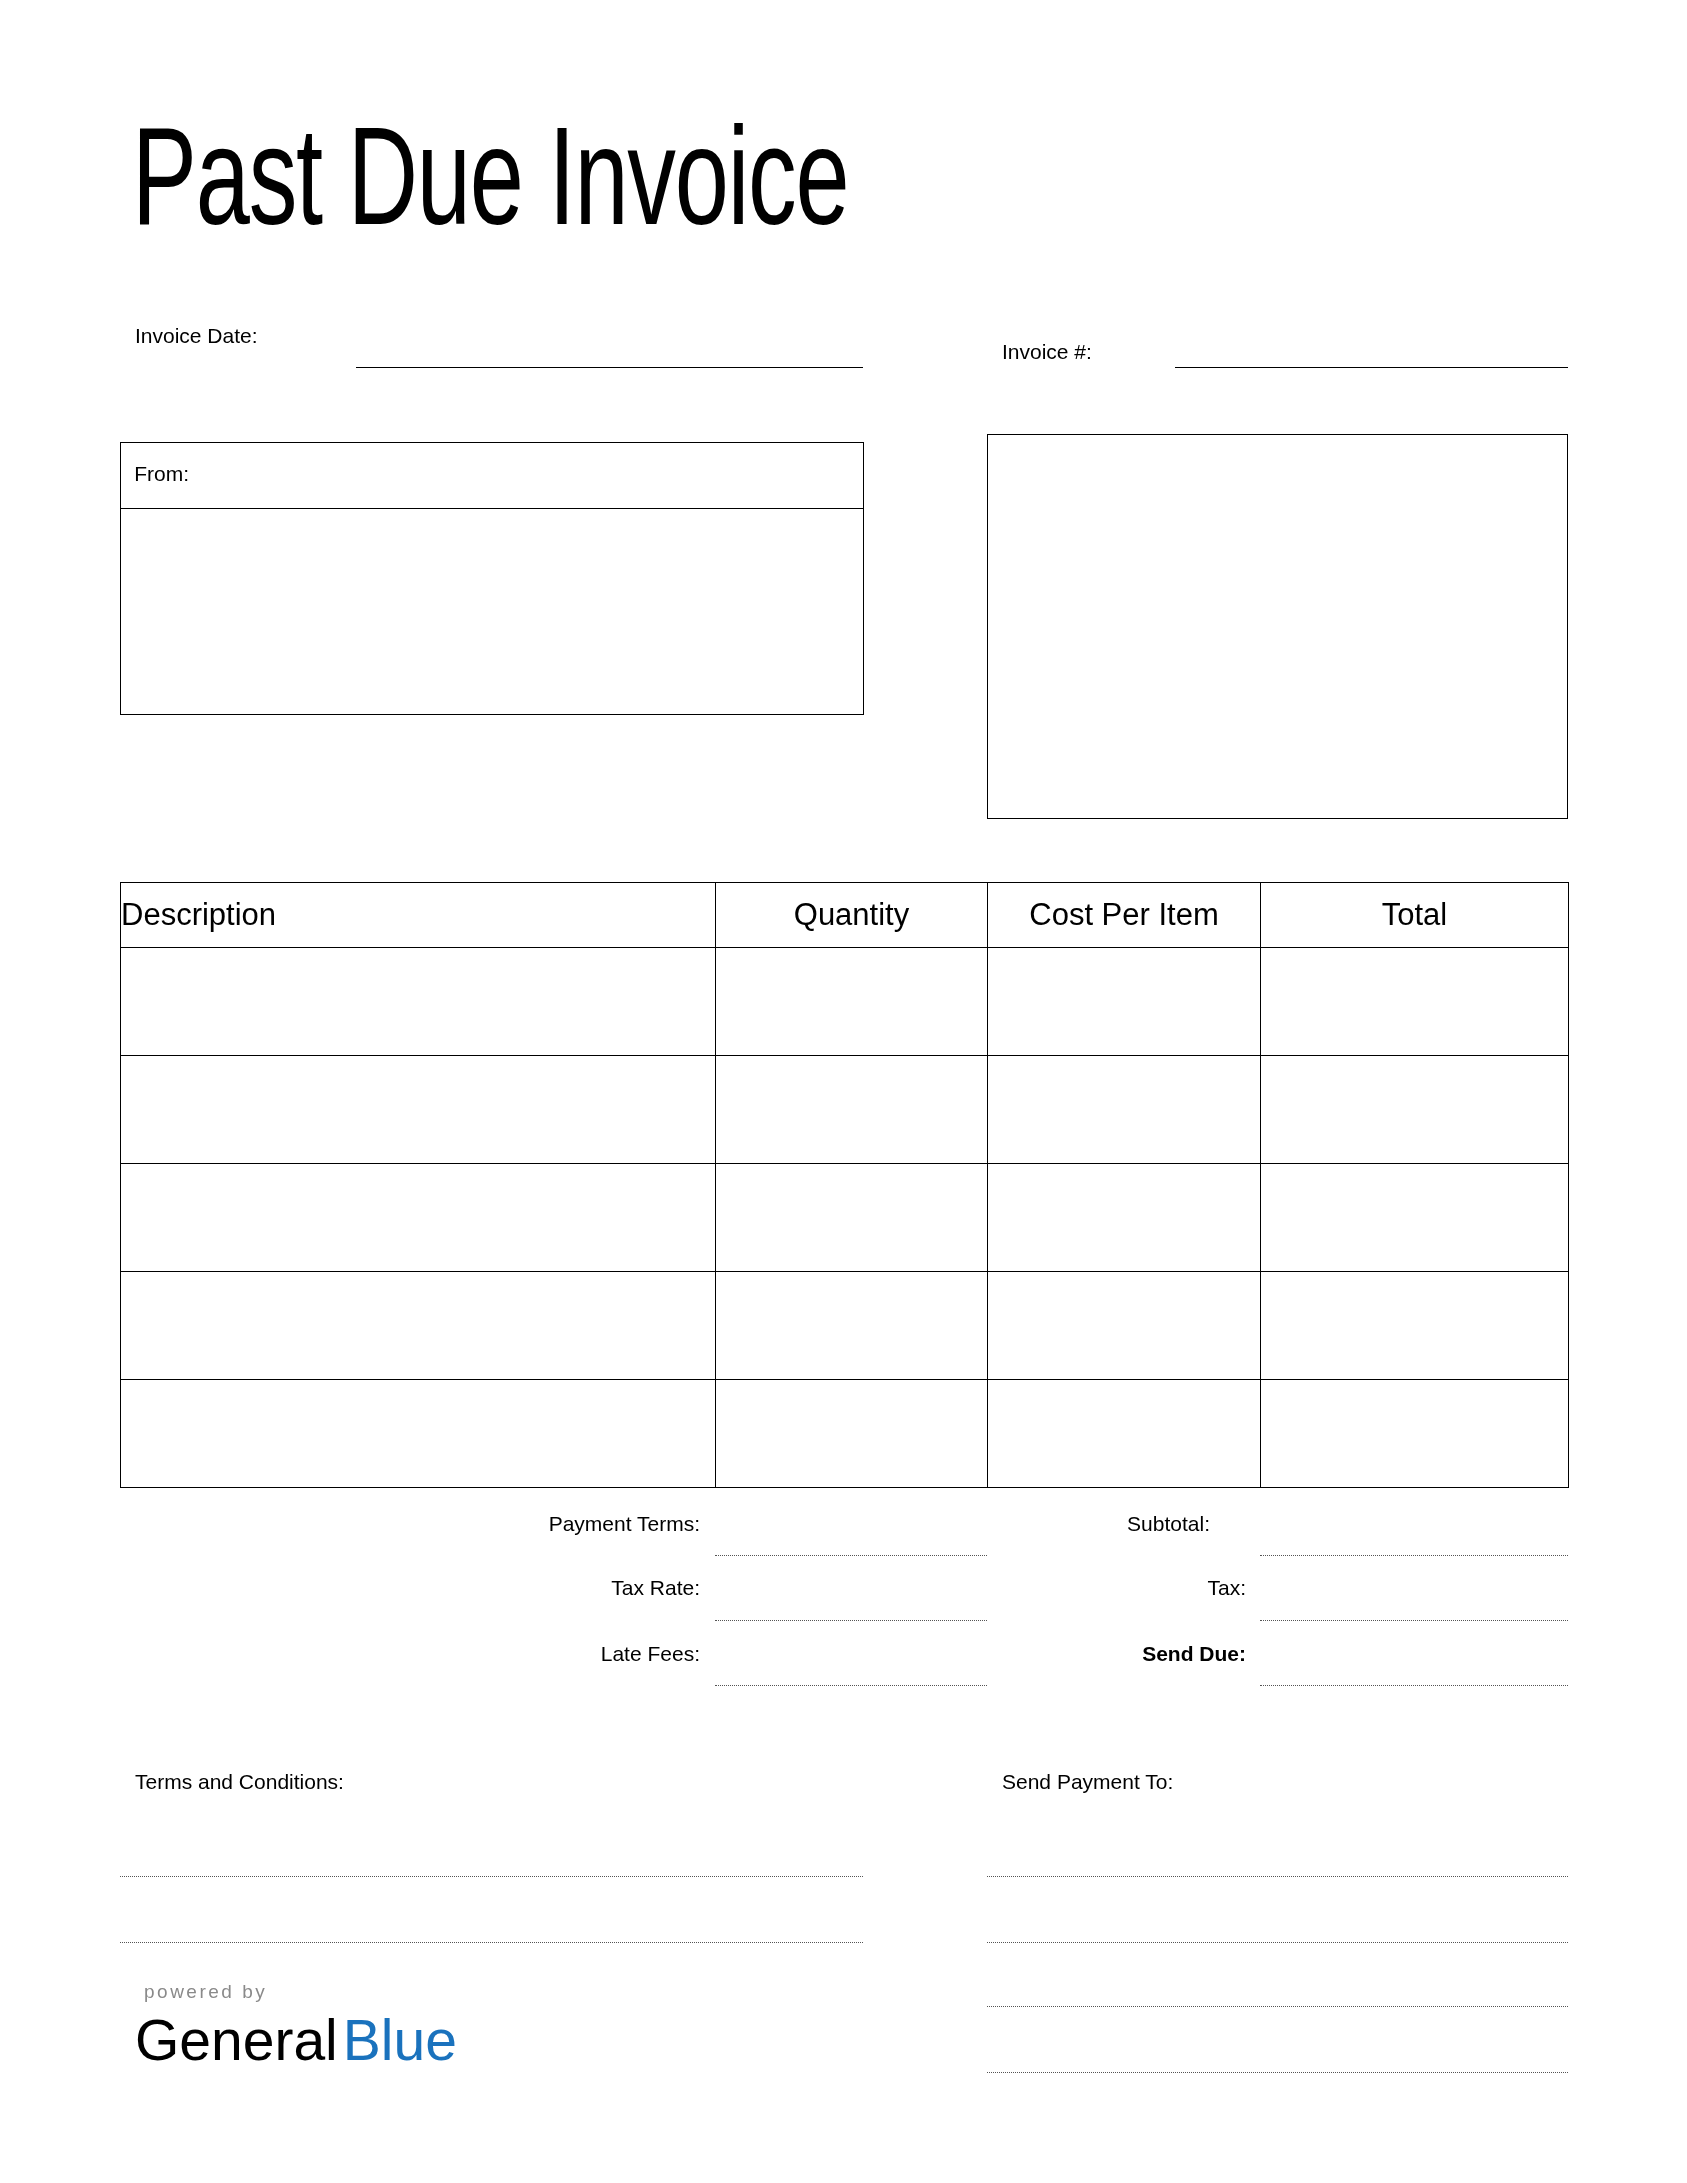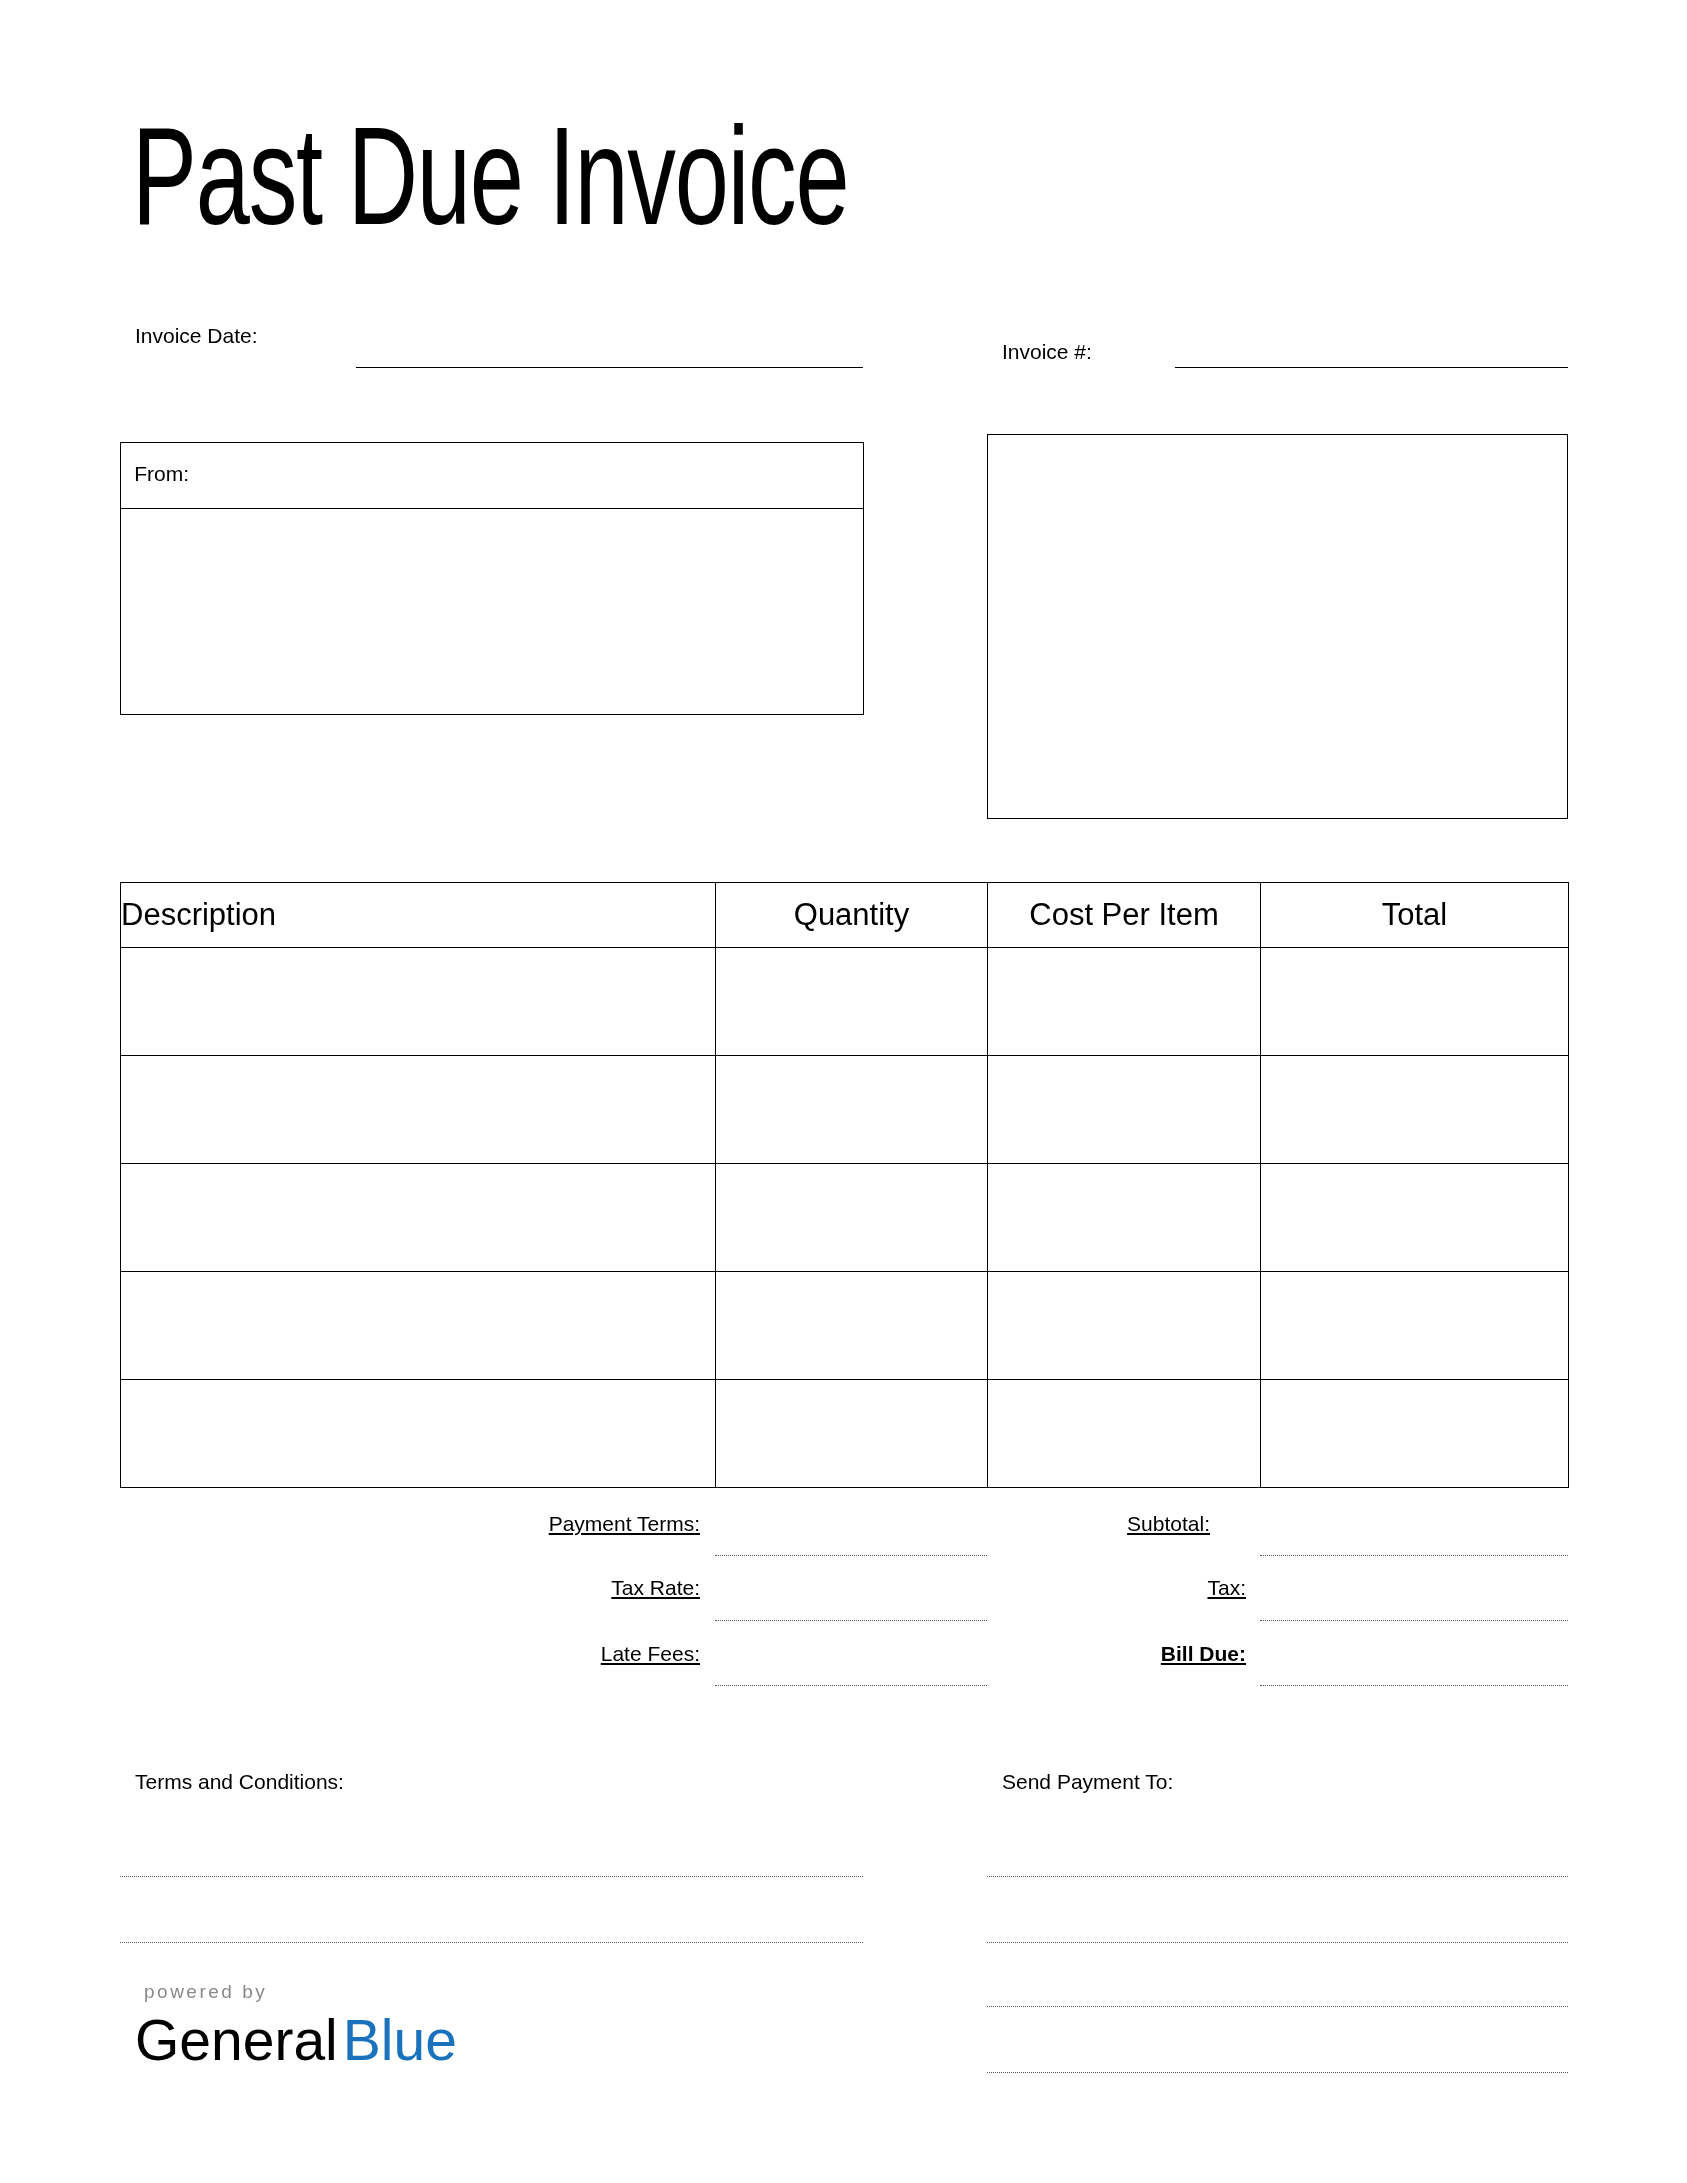--- a/index.html
+++ b/index.html
@@ -2,21 +2,21 @@
 <html style="font-size:13.2px"><head>
 <meta charset="utf-8">
 <style>
   html, body { margin:0; padding:0; background:#ffffff; }
   body { width:1687px; height:2183px; position:relative; overflow:hidden;
          font-family:"Liberation Sans", sans-serif; color:#000; }
   .abs { position:absolute; }
   .title { left:132px; top:106px; font-size:139px; line-height:139px; white-space:nowrap;
            transform:scaleX(0.70); transform-origin:left top; letter-spacing:-1.7px; }
   .lbl { font-size:21px; line-height:36px; white-space:nowrap; }
-  .rlbl { text-align:right;text-decoration:underline; }
+  .rlbl { text-align:right; }
   .solid-line { height:0; border-top:1.7px solid #000; }
   .dot-line { height:0; border-top:1.7px dotted #555; }
   .box { border:1.7px solid #000; box-sizing:border-box; }
   .box-head { position:absolute; left:0; right:0; top:0; height:65px; border-bottom:1.7px solid #000; }
   .box-head span { position:absolute; left:13.2px; top:13.2px; }
   table.items { position:absolute; left:120px; top:882px; width:1449px; border-collapse:collapse; }
   table.items th, table.items td { border:1.7px solid #000; padding:0; }
   table.items th { height:64px; font-weight:normal; font-size:31px; }
   table.items td { height:107px; }
   th.c-desc { text-align:left; padding-left:13.2px; }
@@ -107,21 +107,21 @@
 <div class="abs dot-line" style="left:715px; width:272px; top:1555px;"></div>
 <div class="abs lbl rlbl" style="left:331px; width:369px; top:1570px;">Tax Rate:</div>
 <div class="abs dot-line" style="left:715px; width:272px; top:1620px;"></div>
 <div class="abs lbl rlbl" style="left:331px; width:369px; top:1636px;">Late Fees:</div>
 <div class="abs dot-line" style="left:715px; width:272px; top:1685px;"></div>
 
 <div class="abs lbl rlbl" style="left:874px; width:336px; top:1506px;">Subtotal:</div>
 <div class="abs dot-line" style="left:1260px; width:308px; top:1555px;"></div>
 <div class="abs lbl rlbl" style="left:910px; width:336px; top:1570px;">Tax:</div>
 <div class="abs dot-line" style="left:1260px; width:308px; top:1620px;"></div>
-<div class="abs lbl rlbl bold" style="left:910px; width:336px; top:1636px;">Bill Due:</div>
+<div class="abs lbl rlbl bold" style="left:910px; width:336px; top:1636px;">Send Due:</div>
 <div class="abs dot-line" style="left:1260px; width:308px; top:1685px;"></div>
 
 <div class="abs lbl" style="left:135px; top:1764px;">Terms and Conditions:</div>
 <div class="abs dot-line" style="left:120px; width:743px; top:1876px;"></div>
 <div class="abs dot-line" style="left:120px; width:743px; top:1942px;"></div>
 
 <div class="abs lbl" style="left:1002px; top:1764px;">Send Payment To:</div>
 <div class="abs dot-line" style="left:987px; width:581px; top:1876px;"></div>
 <div class="abs dot-line" style="left:987px; width:581px; top:1942px;"></div>
 <div class="abs dot-line" style="left:987px; width:581px; top:2006px;"></div>

